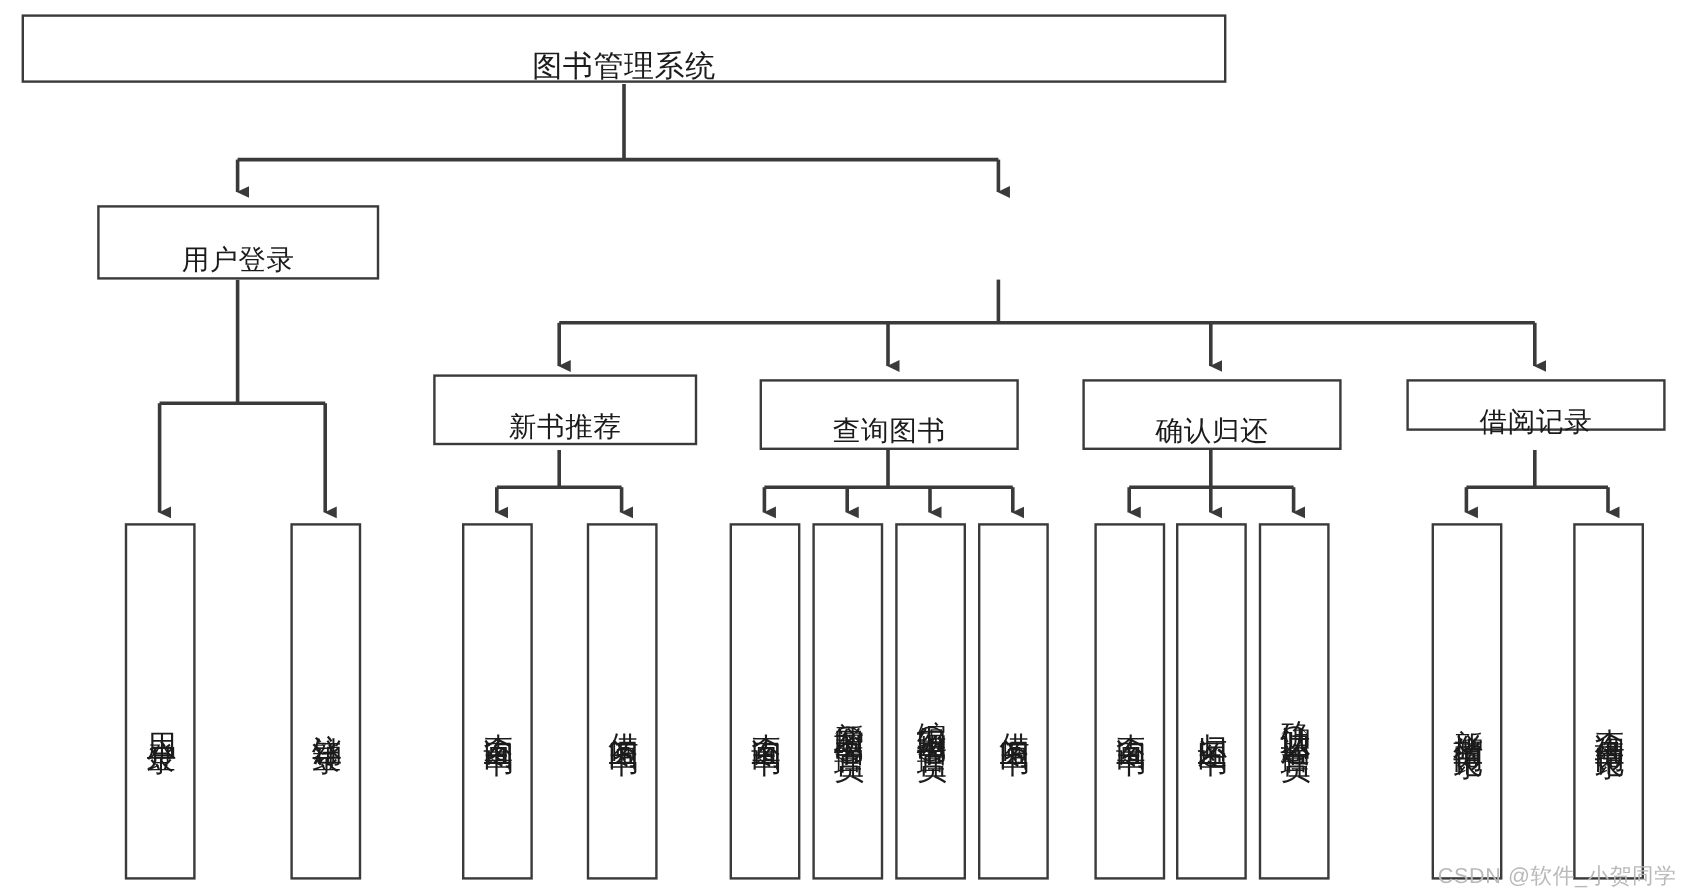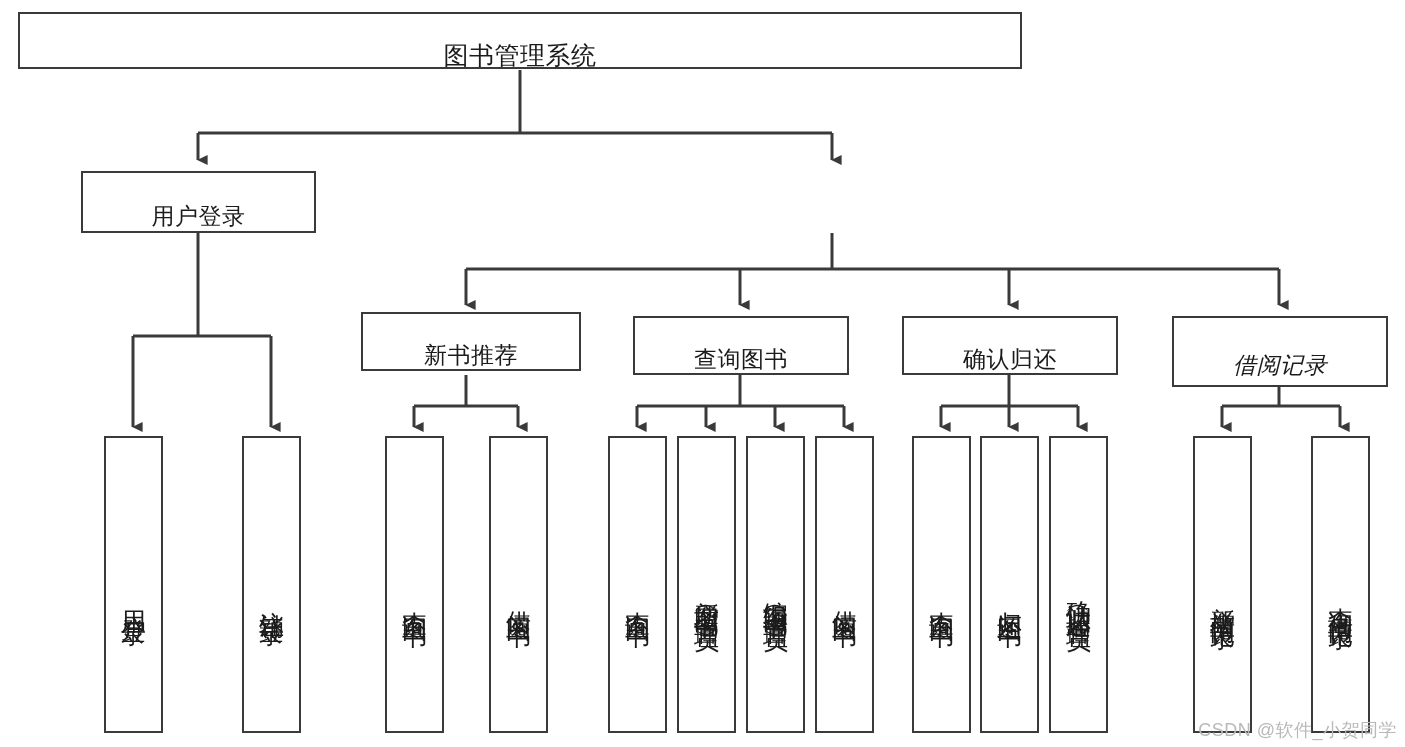--- a/index.html
+++ b/index.html
@@ -131,21 +131,21 @@
 
   <div class="node lvl2" style="left:361px; top:312px; width:220px; height:59px;">
     <span class="label">新书推荐</span>
   </div>
   <div class="node lvl2" style="left:633px; top:316px; width:216px; height:59px;">
     <span class="label">查询图书</span>
   </div>
   <div class="node lvl2" style="left:902px; top:316px; width:216px; height:59px;">
     <span class="label">确认归还</span>
   </div>
-  <div class="node lvl2" style="left:1172px; top:316px; width:216px; height:71px;font-style:italic;">
+  <div class="node lvl2" style="left:1172px; top:316px; width:216px; height:43px;">
     <span class="label">借阅记录</span>
   </div>
 
   <div class="node leaf" style="left:104px; top:436px; width:59px; height:297px;">
     <span class="label">用户登录</span>
   </div>
   <div class="node leaf" style="left:242px; top:436px; width:59px; height:297px;">
     <span class="label">注销登录</span>
   </div>
 

